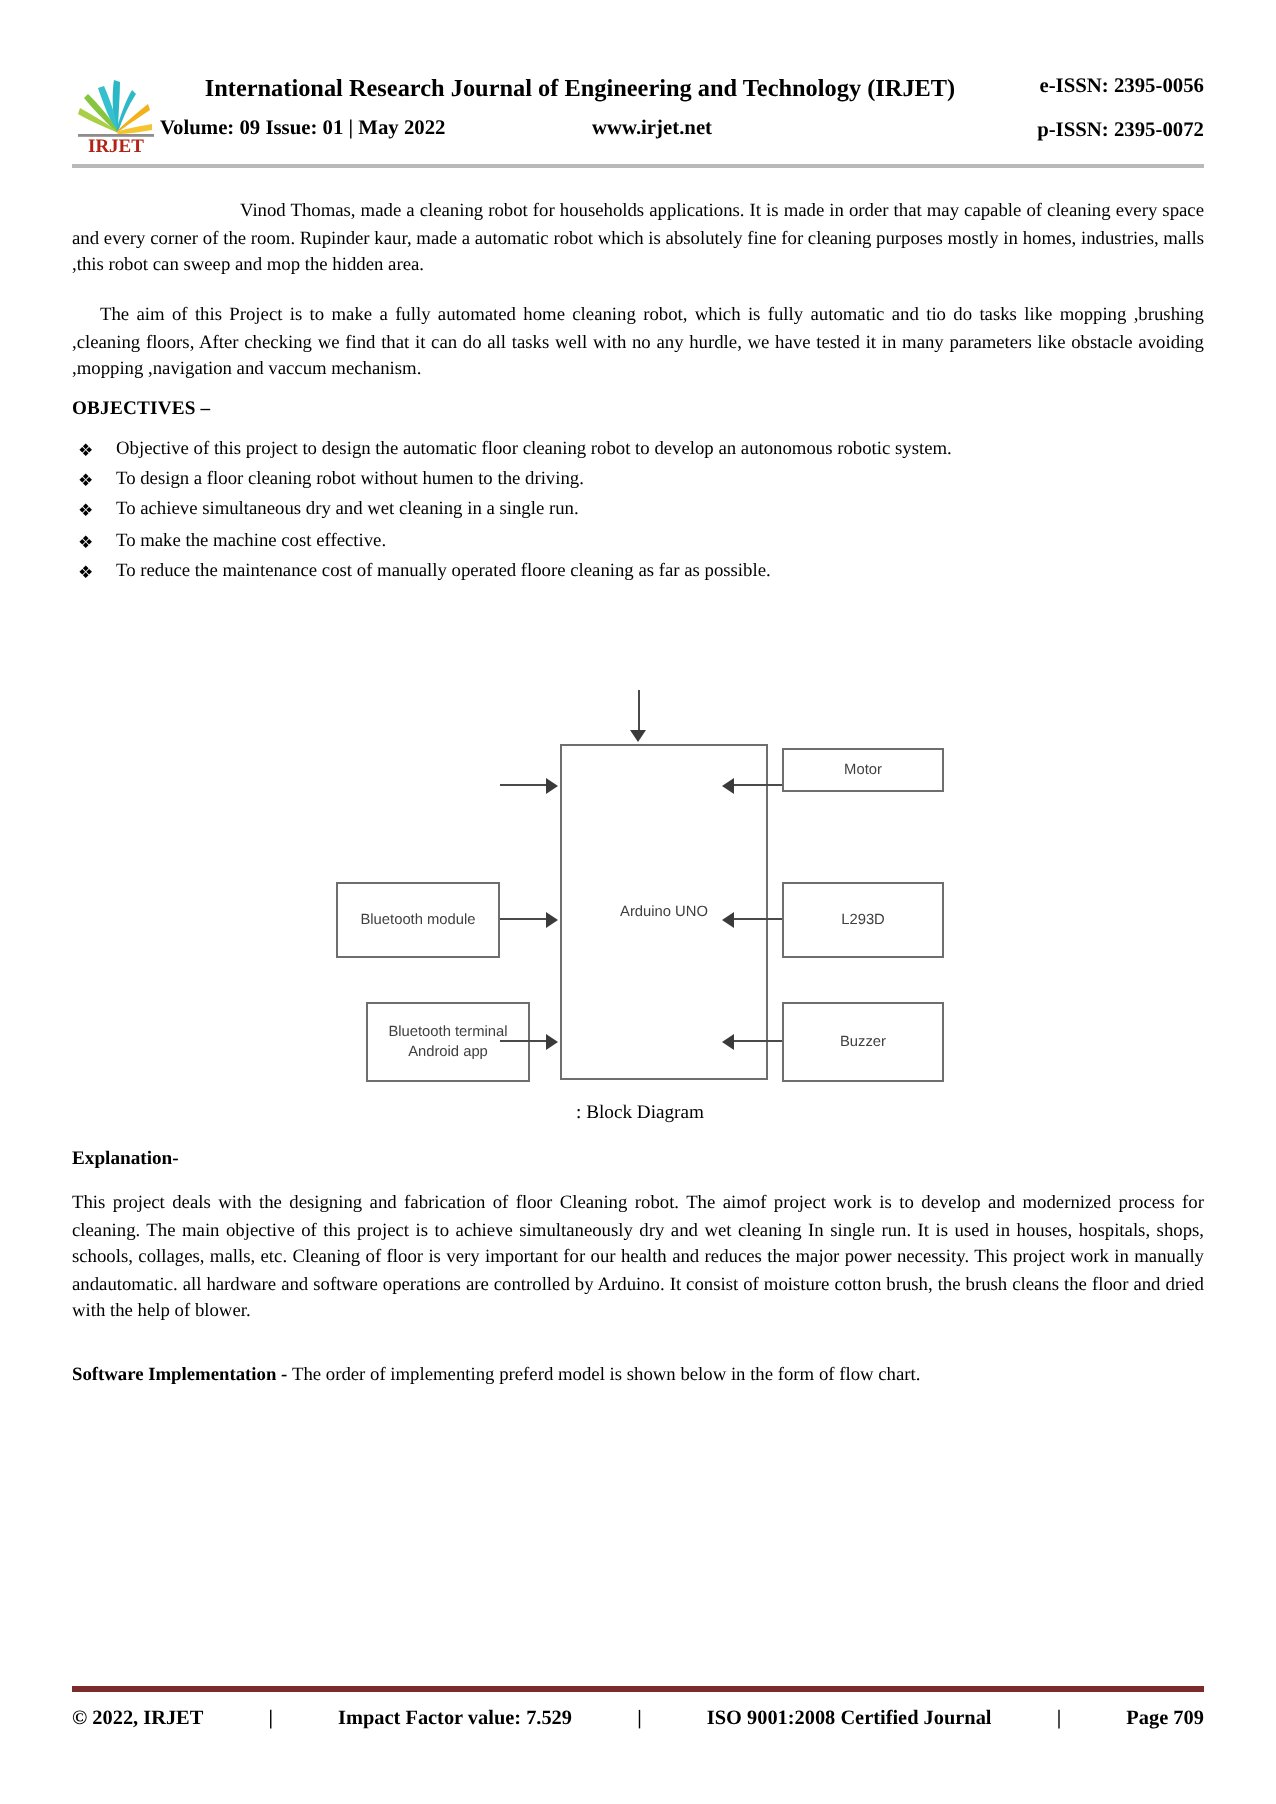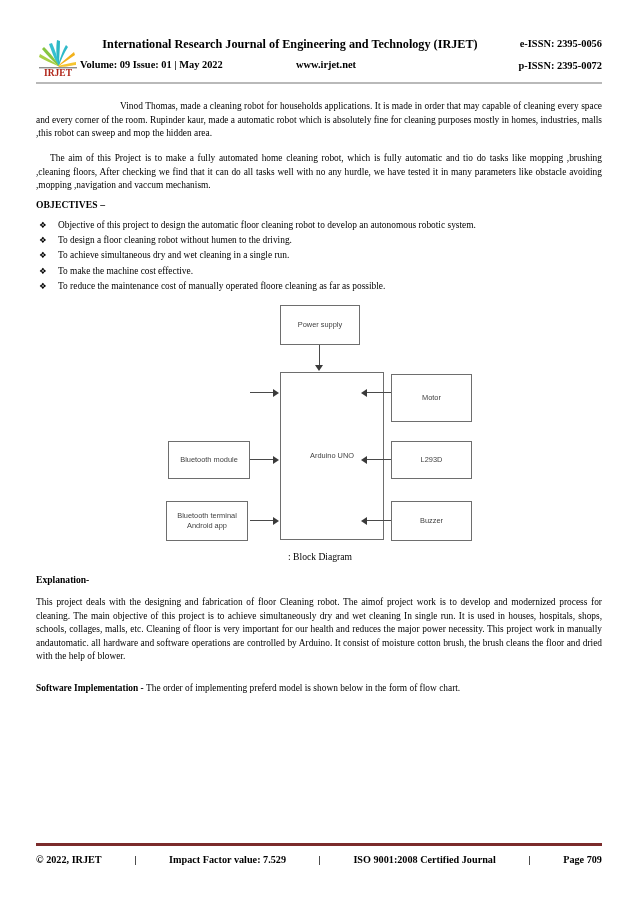--- a/index.html
+++ b/index.html
@@ -301,28 +301,27 @@
       <span>To make the machine cost effective.</span>
     </div>
     <div class="obj-item">
       <span class="obj-bullet">❖</span>
       <span>To reduce the maintenance cost of manually operated floore cleaning as far as possible.</span>
     </div>
   </div>
 
   <div id="diagram">
 
-    <div class="dbox" style="left:130px; top:7px; width:80px; height:40px;">Power supply</div>
 
     <div class="dbox" style="left:130px; top:74px; width:104px; height:168px;">Arduino UNO</div>
 
     <div class="dbox" style="left:18px; top:143px; width:82px; height:38px;">Bluetooth module</div>
-    <div class="dbox" style="left:16px; top:203px; width:82px; height:40px;">Bluetooth terminal Android app</div>
-
-    <div class="dbox" style="left:241px; top:76px; width:81px; height:48px;">Motor</div>
+    <div class="dbox" style="left:33px; top:203px; width:82px; height:40px;">Bluetooth terminal Android app</div>
+
+    <div class="dbox" style="left:241px; top:76px; width:81px; height:22px;">Motor</div>
     <div class="dbox" style="left:241px; top:143px; width:81px; height:38px;">L293D</div>
     <div class="dbox" style="left:241px; top:203px; width:81px; height:40px;">Buzzer</div>
 
     <div class="conn" style="left:169px; top:47px; width:1px; height:21px;"></div>
     <div class="arrow-d" style="left:165px; top:67px;"></div>
 
     <div class="conn" style="left:100px; top:94px; width:24px; height:1px;"></div>
     <div class="arrow-r" style="left:123px; top:91px;"></div>
 
     <div class="conn" style="left:100px; top:161px; width:24px; height:1px;"></div>

